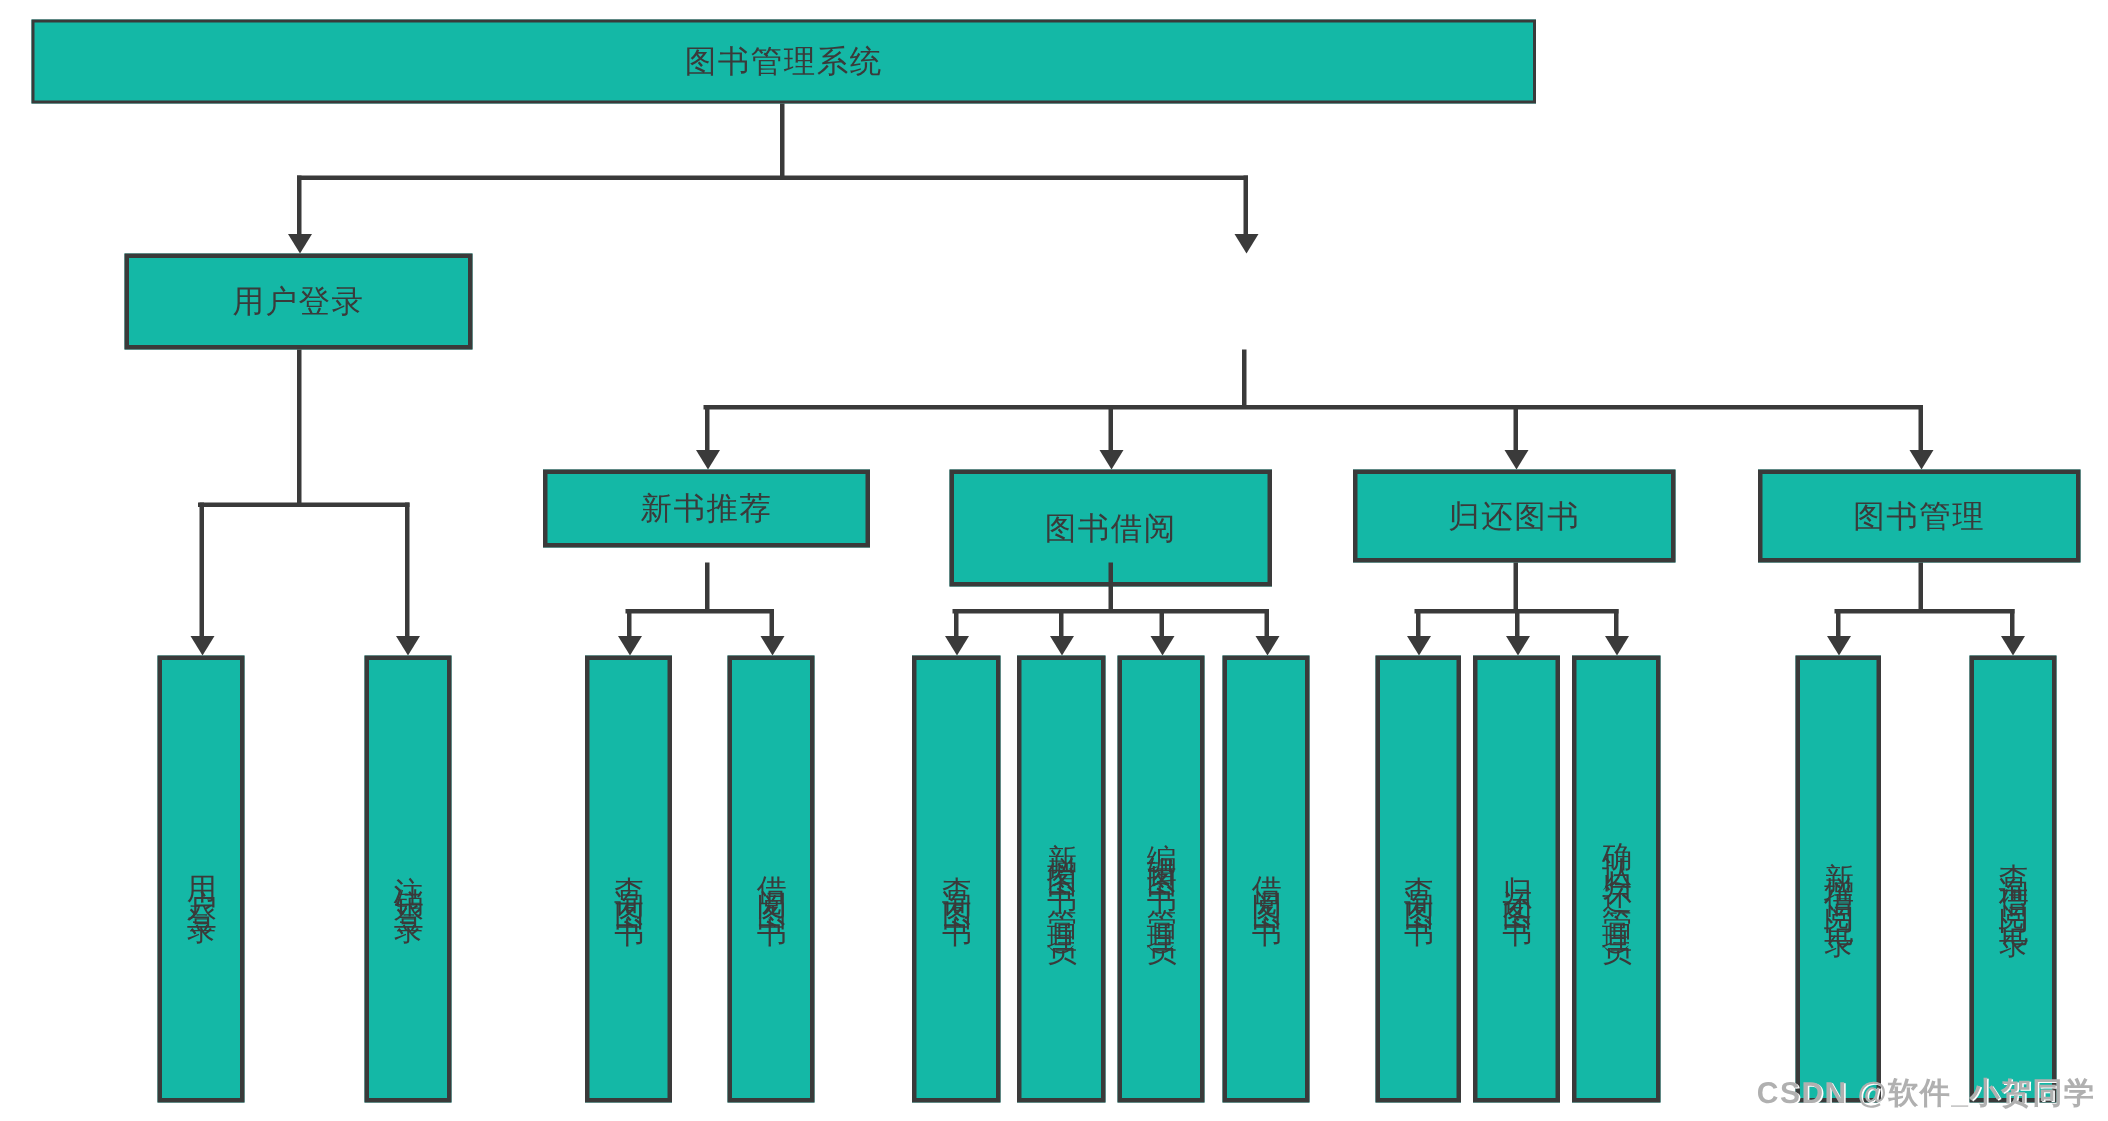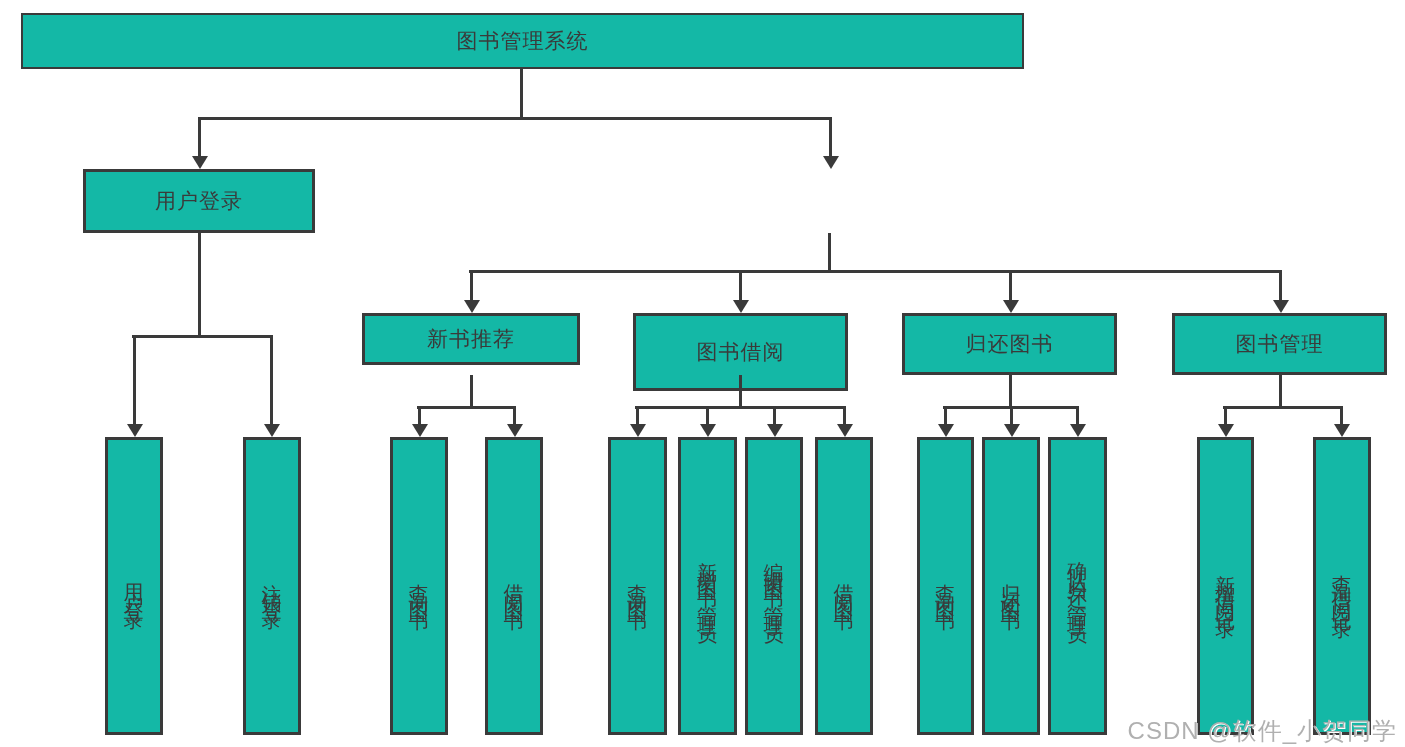--- a/index.html
+++ b/index.html
@@ -46,25 +46,26 @@
     content:"";position:absolute;left:50%;bottom:-13px;
     transform:translateX(-50%);
     width:0;height:0;
     border:8px solid transparent;
     border-top:13px solid var(--line);
     border-bottom:none;
   }
   .watermark{
     position:absolute;
     right:8px;top:715px;
-    font-size:24px;
+    font-size:20px;
     color:var(--wm);
     letter-spacing:1px;
     text-shadow:1px 1px 0 #fff;
     white-space:nowrap;
+    font-weight:bold;
   }
 </style>
 </head>
 <body>
 
 <div class="canvas">
 
   <div class="node root" style="left:21px;top:13px;width:1003px;height:56px">
     <span class="hlabel">图书管理系统</span>
   </div>

